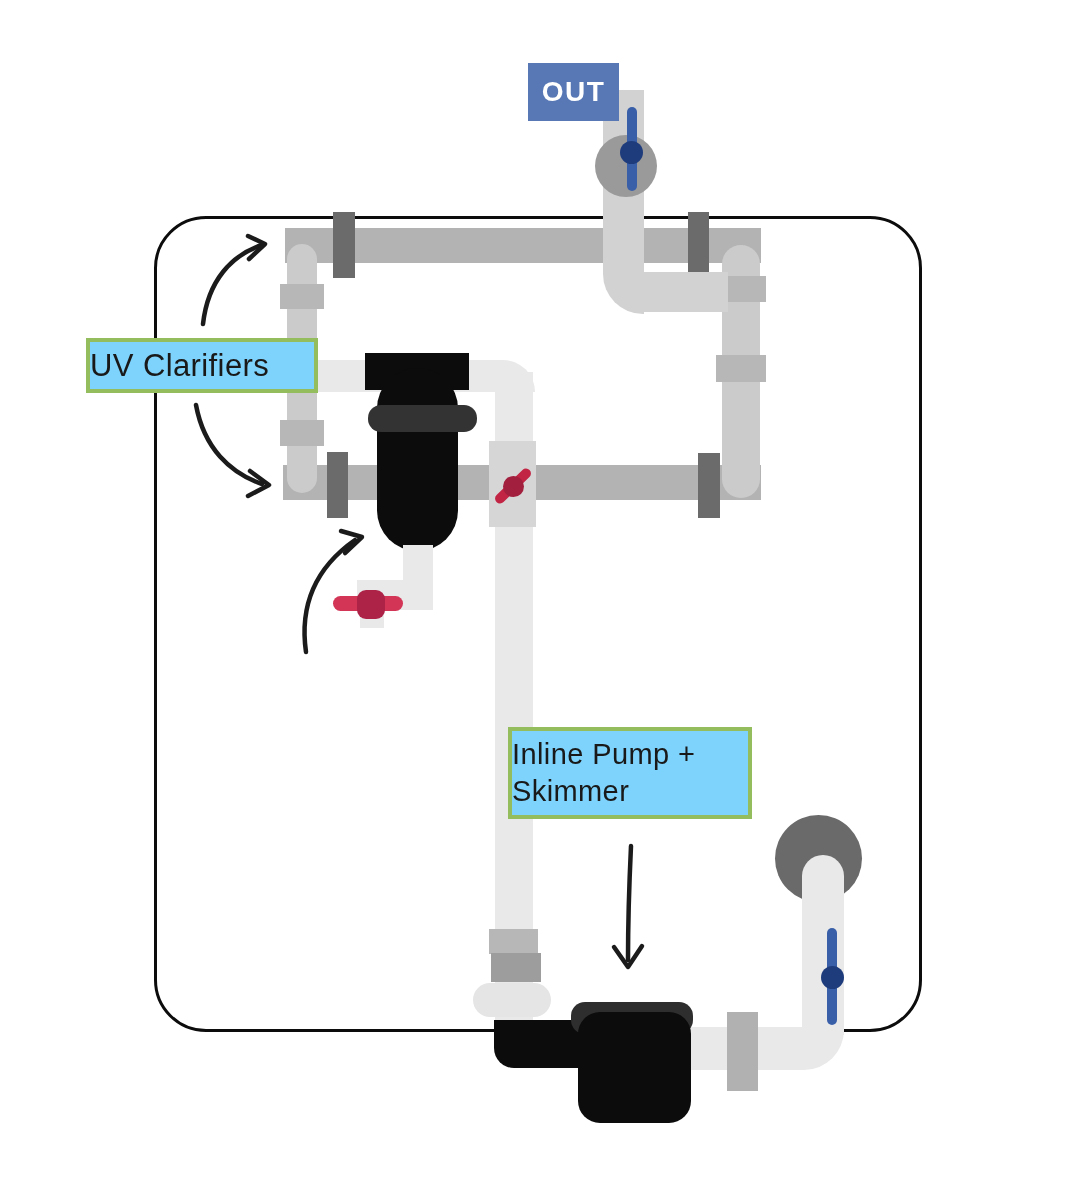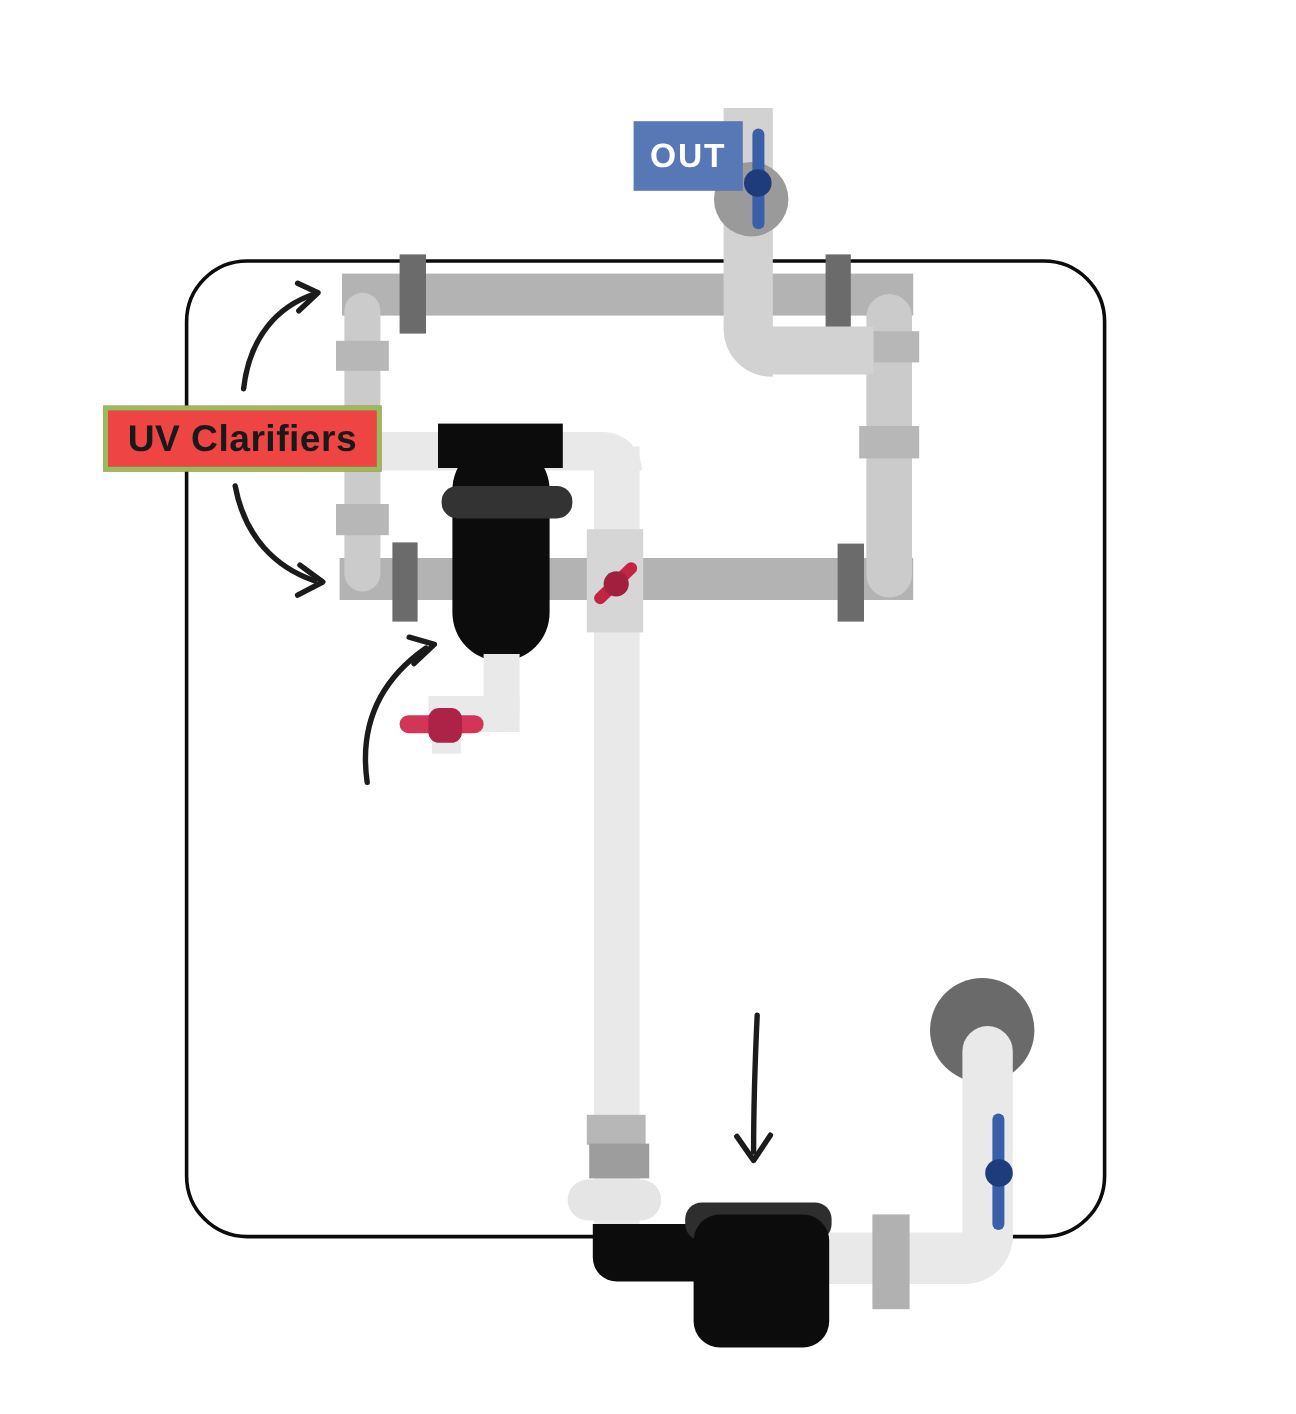--- a/index.html
+++ b/index.html
@@ -16,28 +16,28 @@
   .pipe-white{background:#e9e9e9;}      
   .pipe-out{background:#d2d2d2;}        
   .coupling-dark{background:#6b6b6b;}
   .coupling-mid{background:#b7b7b7;}
   .coupling-deep{background:#9d9d9d;}
   .fitting{background:#d6d6d6;}
   .black-part{background:#0c0c0c;}
   .charcoal{background:#333333;}
   
   .tagbox{
-    background:#ef4444;border:4px solid #94bd5e;box-sizing:border-box;
-    display:flex;flex-direction:column;align-items:center;justify-content:center;
-    color:#191919;font-weight:700;text-align:center;letter-spacing:.4px;
+    background:#7dd3fc;border:4px solid #94bd5e;box-sizing:border-box;
+    display:flex;flex-direction:column;align-items:flex-start;justify-content:center;
+    color:#191919;font-weight:400;text-align:center;letter-spacing:.4px;
   }
   .tagbox .ln{line-height:37px;font-size:29px;white-space:nowrap;}
   .portbox{
     display:flex;align-items:center;justify-content:center;
-    color:#ffffff;font-weight:700;font-size:28px;letter-spacing:1.5px;margin-top:38px;
+    color:#ffffff;font-weight:700;font-size:28px;letter-spacing:1.5px;
   }
   .round{border-radius:50%;}
   svg{display:block;}
 </style>
 </head>
 <body>
 
 <div class="stage">
 
   <div class="abs pond" style="border-color: rgb(12, 12, 12);"></div>
@@ -112,14 +112,18 @@
       <path d="M 631 846 C 629 888 628 925 628 960"></path>
       <polyline points="614,947 628,967 642,946"></polyline>
     </g>
   </svg>
 
   <div class="abs tagbox" style="left: 86px; top: 338px; width: 232px; height: 55px; border-color: rgb(148, 189, 94); color: rgb(25, 25, 25);">
     <span class="ln" style="font-size:31px;">UV Clarifiers</span>
   </div>
 
 
+  <div class="abs tagbox" style="left: 508px; top: 727px; width: 244px; height: 92px; border-color: rgb(148, 189, 94); color: rgb(25, 25, 25);">
+    <span class="ln">Inline Pump +</span>
+    <span class="ln">Skimmer</span>
+  </div>
 
 </div>
 
 </body></html>

